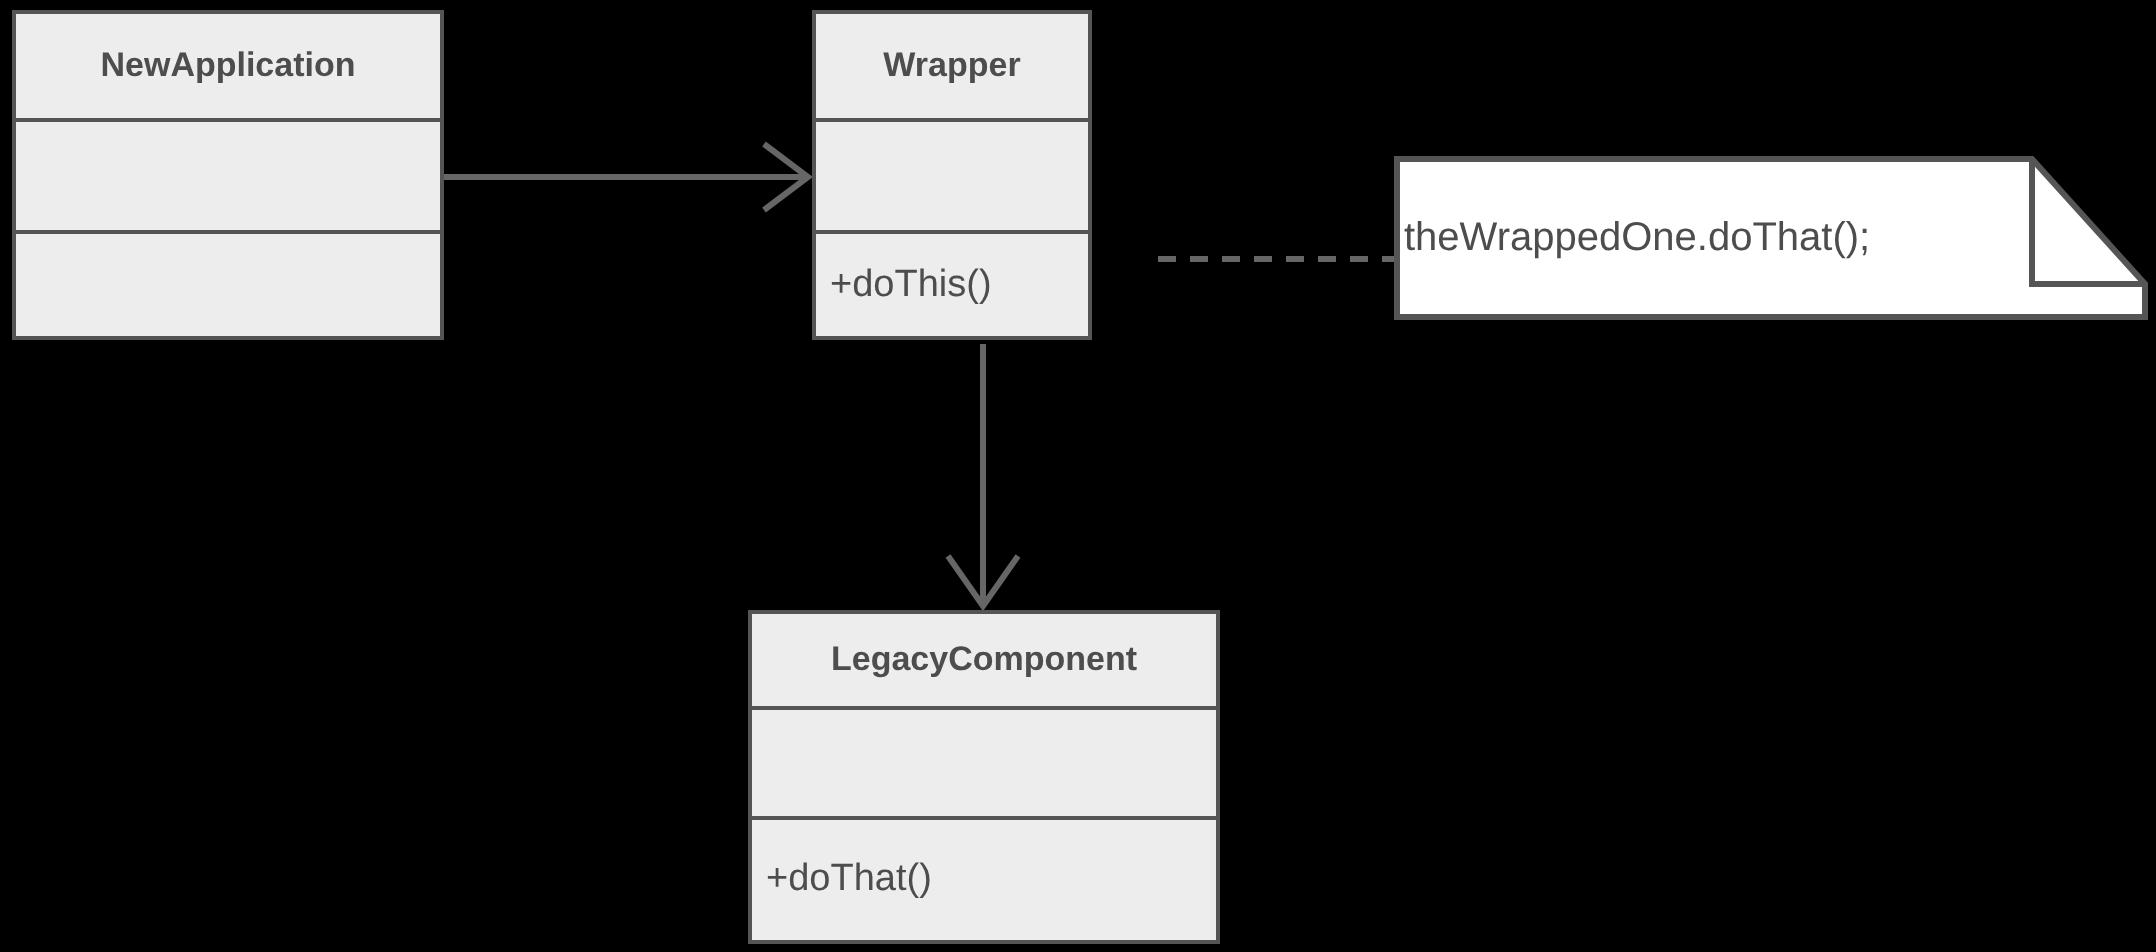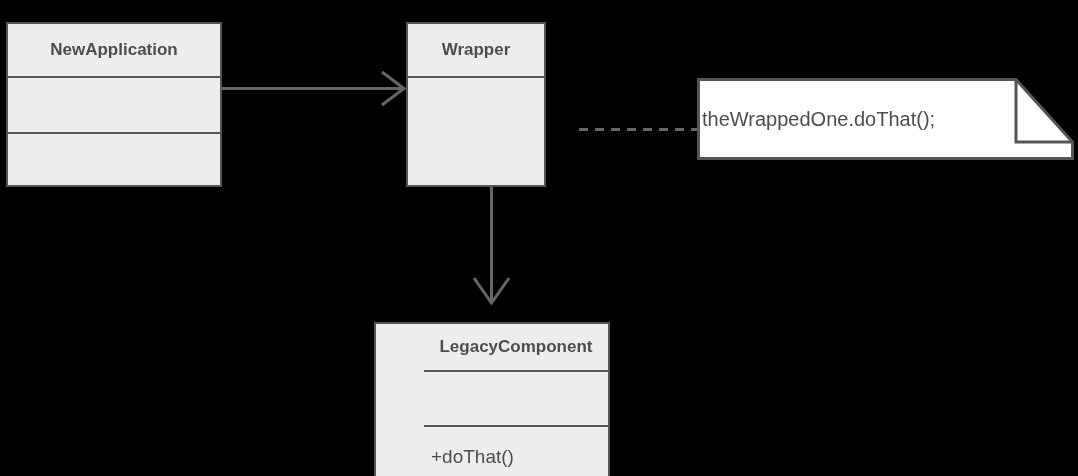--- a/index.html
+++ b/index.html
@@ -16,21 +16,20 @@
     font-family: "Liberation Sans", sans-serif;
   }
   
   .uml-class {
     position: absolute;
     box-sizing: border-box;
     background: #ededed;
     border: 2px solid #555555;
     display: flex;
     flex-direction: column;
-    margin-top: 17px;
   }
   .uml-title {
     box-sizing: border-box;
     display: flex;
     align-items: center;
     justify-content: center;
     font-weight: bold;
     font-size: 17px;
     color: #4d4d4d;
     letter-spacing: 0px;
@@ -103,23 +102,24 @@
 
   <div class="uml-class" style="left:6px; top:5px; width:216px; height:165px;">
     <div class="uml-title" style="height:52px;">NewApplication</div>
     <div class="uml-compartment uml-divider empty" style="height:56px;"></div>
     <div class="uml-compartment uml-divider empty" style="height:53px;"></div>
   </div>
 
   <div class="uml-class" style="left:406px; top:5px; width:140px; height:165px;">
     <div class="uml-title" style="height:52px;">Wrapper</div>
     <div class="uml-compartment uml-divider empty" style="height:56px;"></div>
+    <div class="uml-compartment uml-divider" style="height:53px;">+doThis()</div>
   </div>
 
-  <div class="uml-class" style="left:374px; top:305px; width:236px; height:167px;padding-left:48px;">
+  <div class="uml-class" style="left:374px; top:305px; width:236px; height:167px;">
     <div class="uml-title" style="height:50px;">LegacyComponent</div>
     <div class="uml-compartment uml-divider empty" style="height:59px;"></div>
     <div class="uml-compartment uml-divider" style="height:66px;">+doThat()</div>
   </div>
 
   <div class="uml-note" style="left:697px; top:78px; width:377px; height:82px;text-align:center;">
     <svg width="377" height="82" viewBox="0 0 377 82" style="position:absolute;left:0;top:0;">
 
       <path d="M 1.5 1.5 L 319 1.5 L 375.5 64 L 375.5 80.5 L 1.5 80.5 Z" fill="#ffffff" stroke="#555555" stroke-width="3" stroke-linejoin="miter"></path>
 

